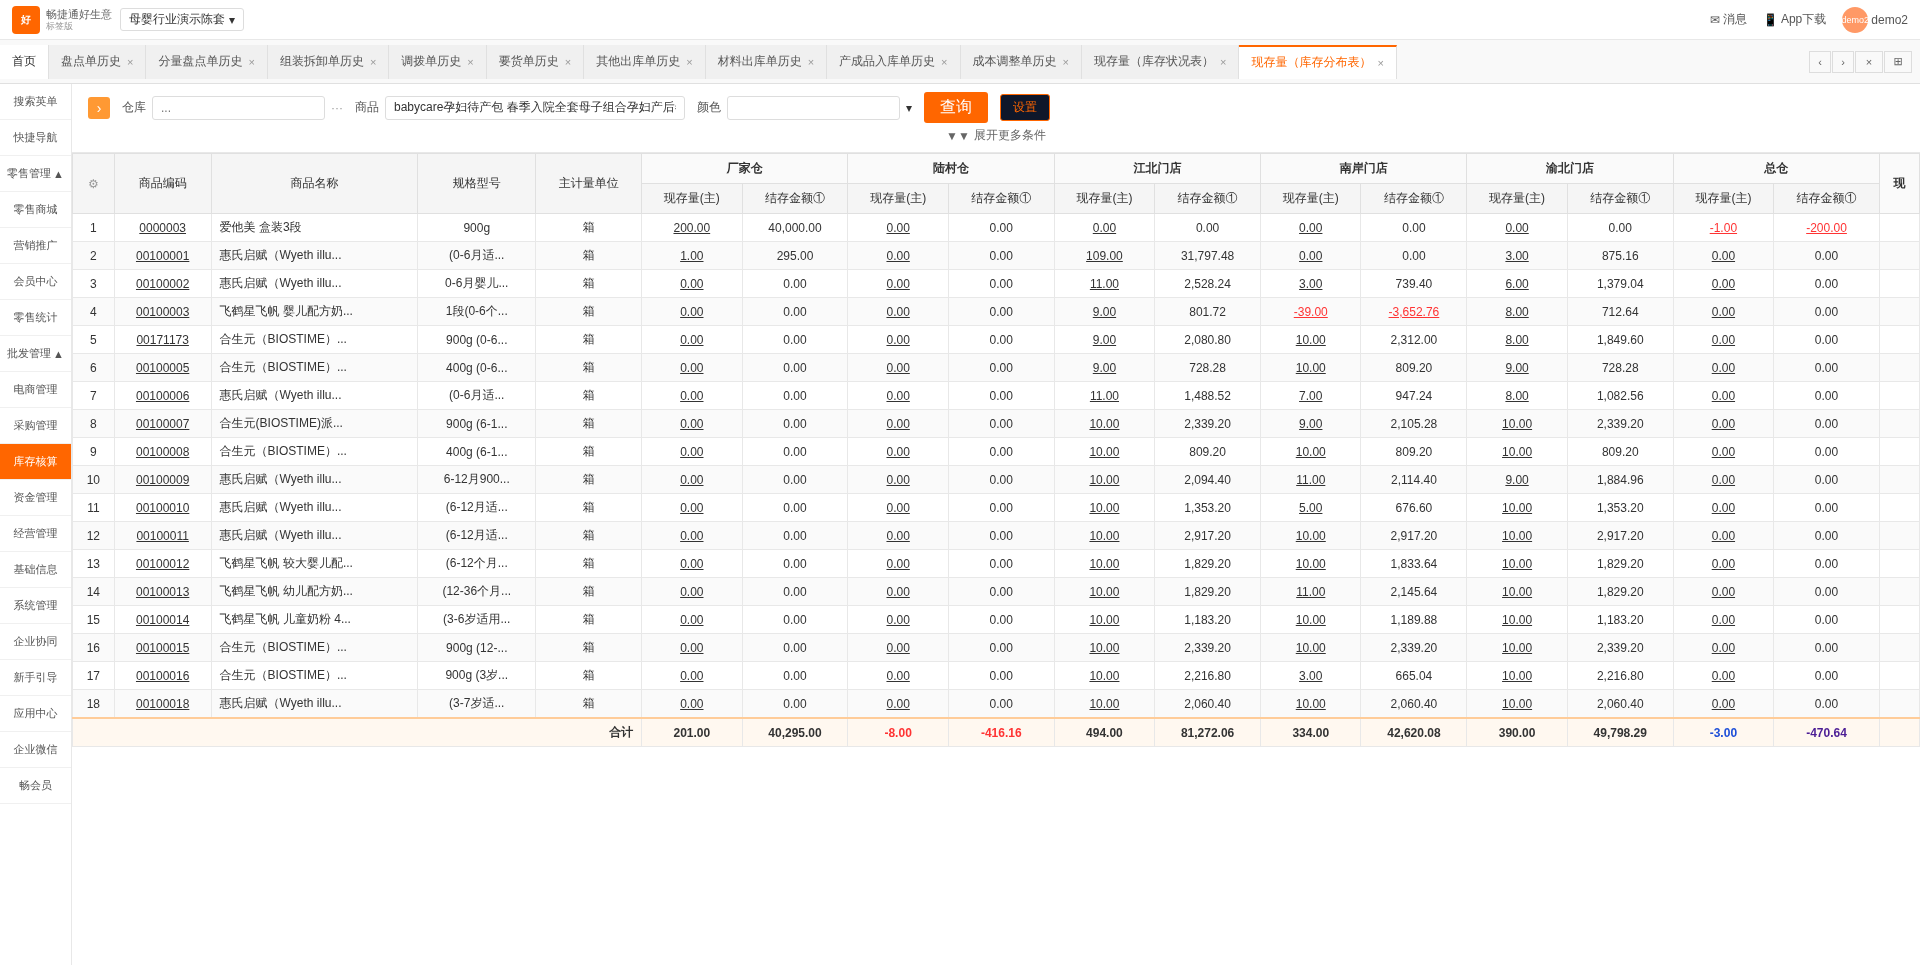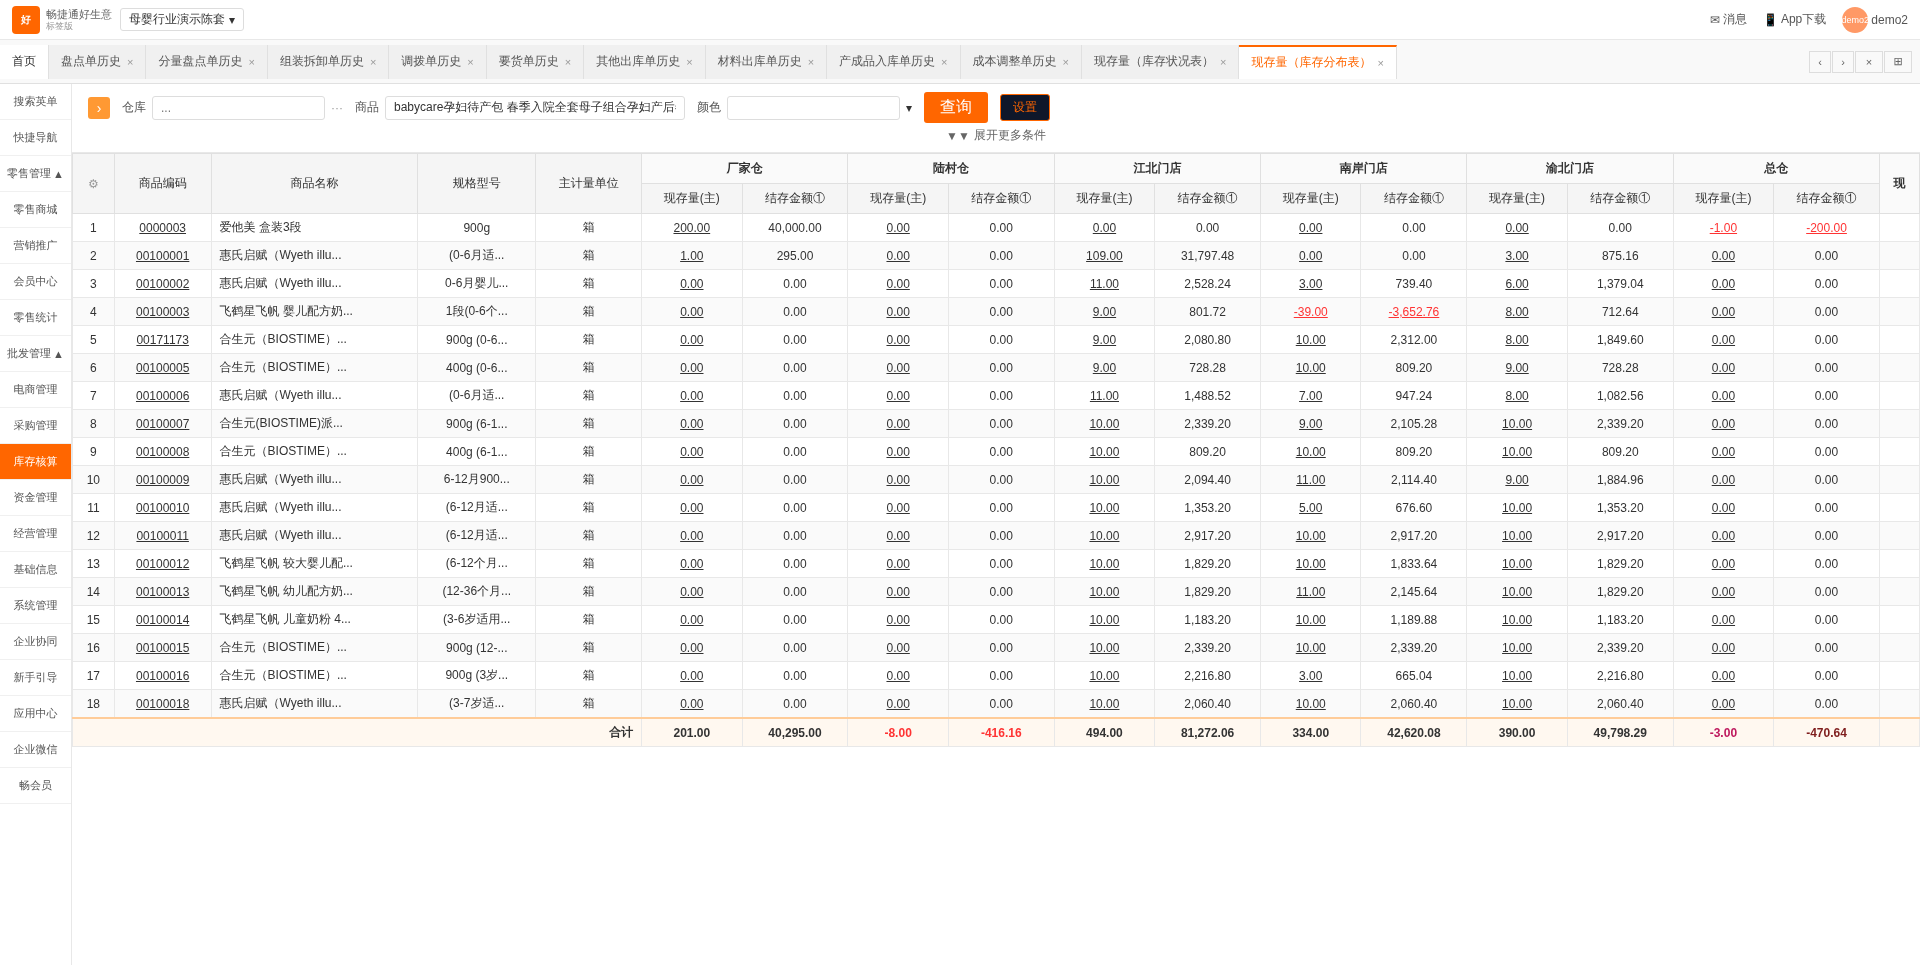--- a/index.html
+++ b/index.html
@@ -585,22 +585,22 @@
   <td>201.00</td>
   <td>40,295.00</td>
   <td style="color:#ff3333;">-8.00</td>
   <td style="color:#ff3333;">-416.16</td>
   <td>494.00</td>
   <td>81,272.06</td>
   <td>334.00</td>
   <td>42,620.08</td>
   <td>390.00</td>
   <td>49,798.29</td>
-  <td style="color:#be185d;margin-top:32px;">-3.00</td>
-  <td style="color:#7f1d1d;">-470.64</td>
+  <td style="color:#1d4ed8;margin-top:32px;">-3.00</td>
+  <td style="color:#4c1d95;">-470.64</td>
   <td></td>
 </tr>
           </tbody>
       </table>
     </div>
 
   </div>
 </div>
 
 </body></html>

